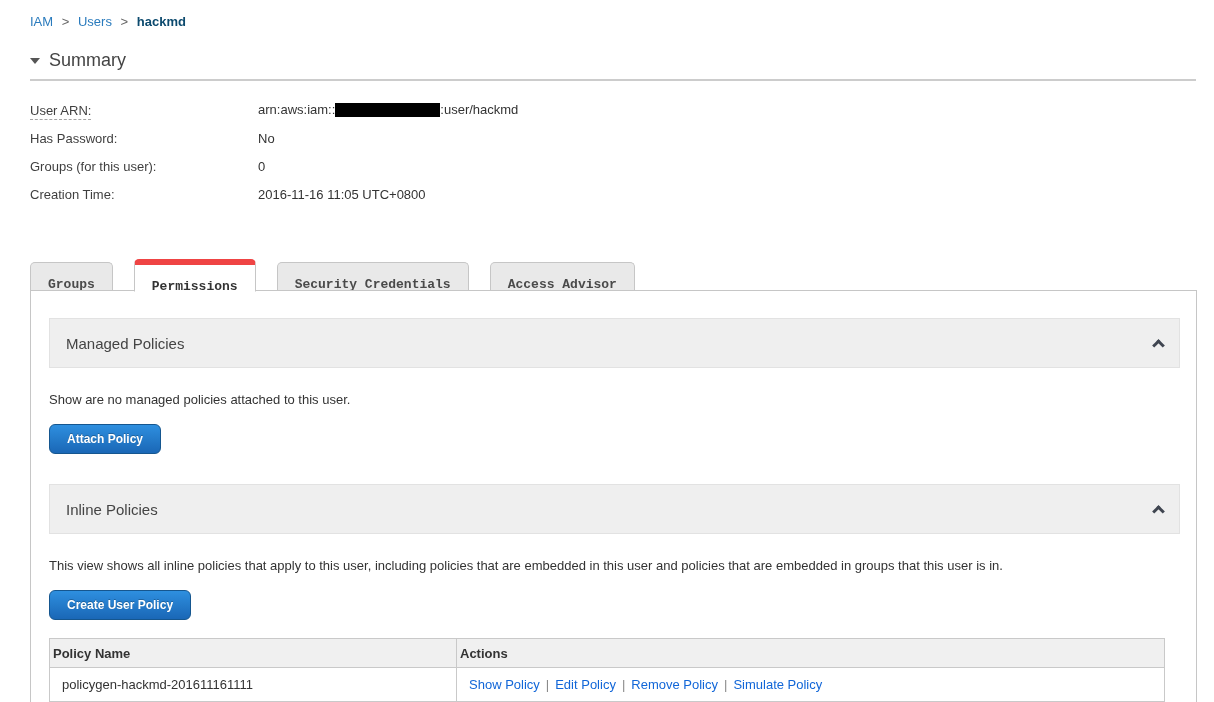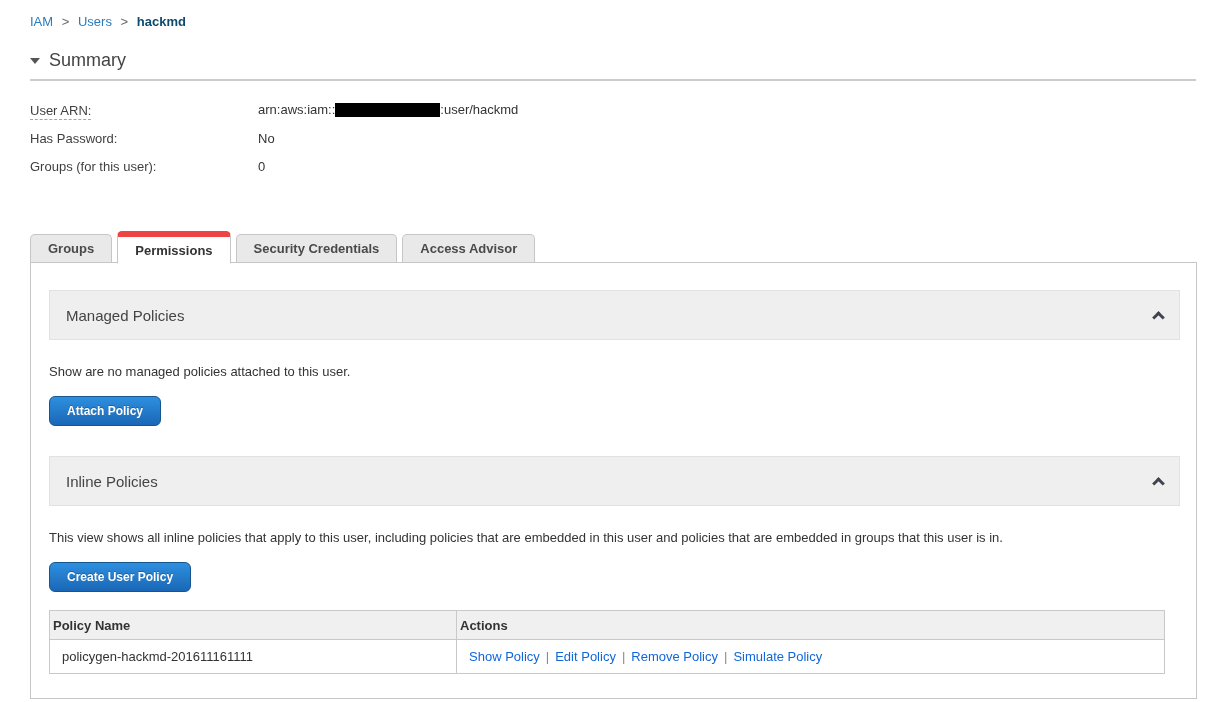--- a/index.html
+++ b/index.html
@@ -38,23 +38,23 @@
   .summary-value { color: #333; }
   .redacted-box {
     display: inline-block; width: 105px; height: 14px; background: #000;
     vertical-align: middle; margin: 0 0; position: relative; top: -1px;
   }
 
   
   .tabs { display: flex; margin-top: 51px; align-items: flex-end; }
   .tab {
     background: #e9e9e9; border: 1px solid #c6c6c6; border-bottom: none;
-    border-radius: 5px 5px 0 0; padding: 0 17px; height: 29px; line-height: 28px;
-    font-weight: bold; color: #4a4a4a; margin-right: 5px; cursor: pointer;
-    position: relative; z-index: 1;
+    border-radius: 5px 5px 0 0; padding: 8px 17px; height: 29px; line-height: 28px;
+    font-weight: bold; color: #4a4a4a; margin-right: 21px; cursor: pointer;
+    position: relative; z-index: 1; font-family: Liberation Mono, monospace;
   }
   .tab.active {
     background: #fff; border-top: 6px solid #ef4444; height: 33px; line-height: 28px;
     color: #333; z-index: 3; margin-bottom: -1px; border-bottom: 1px solid #fff;
   }
 
   
   .panel {
     border: 1px solid #c6c6c6; background: #fff; width: 1167px;
     margin-top: -1px; padding: 27px 16px 24px 18px; position: relative; z-index: 2;
@@ -125,20 +125,24 @@
       <span class="summary-value"><span>arn:aws:iam::</span><span class="redacted-box"></span><span>:user/hackmd</span></span>
     </div>
     <div class="summary-row">
       <span class="summary-label">Has Password:</span>
       <span class="summary-value">No</span>
     </div>
     <div class="summary-row">
       <span class="summary-label">Groups (for this user):</span>
       <span class="summary-value">0</span>
     </div>
+    <div class="summary-row">
+      <span class="summary-label">Creation Time:</span>
+      <span class="summary-value">2016-11-16 11:05 UTC+0800</span>
+    </div>
   </div>
 
   <div class="tabs">
     <div class="tab">Groups</div>
     <div class="tab active">Permissions</div>
     <div class="tab">Security Credentials</div>
     <div class="tab">Access Advisor</div>
   </div>
 
   <div class="panel">

